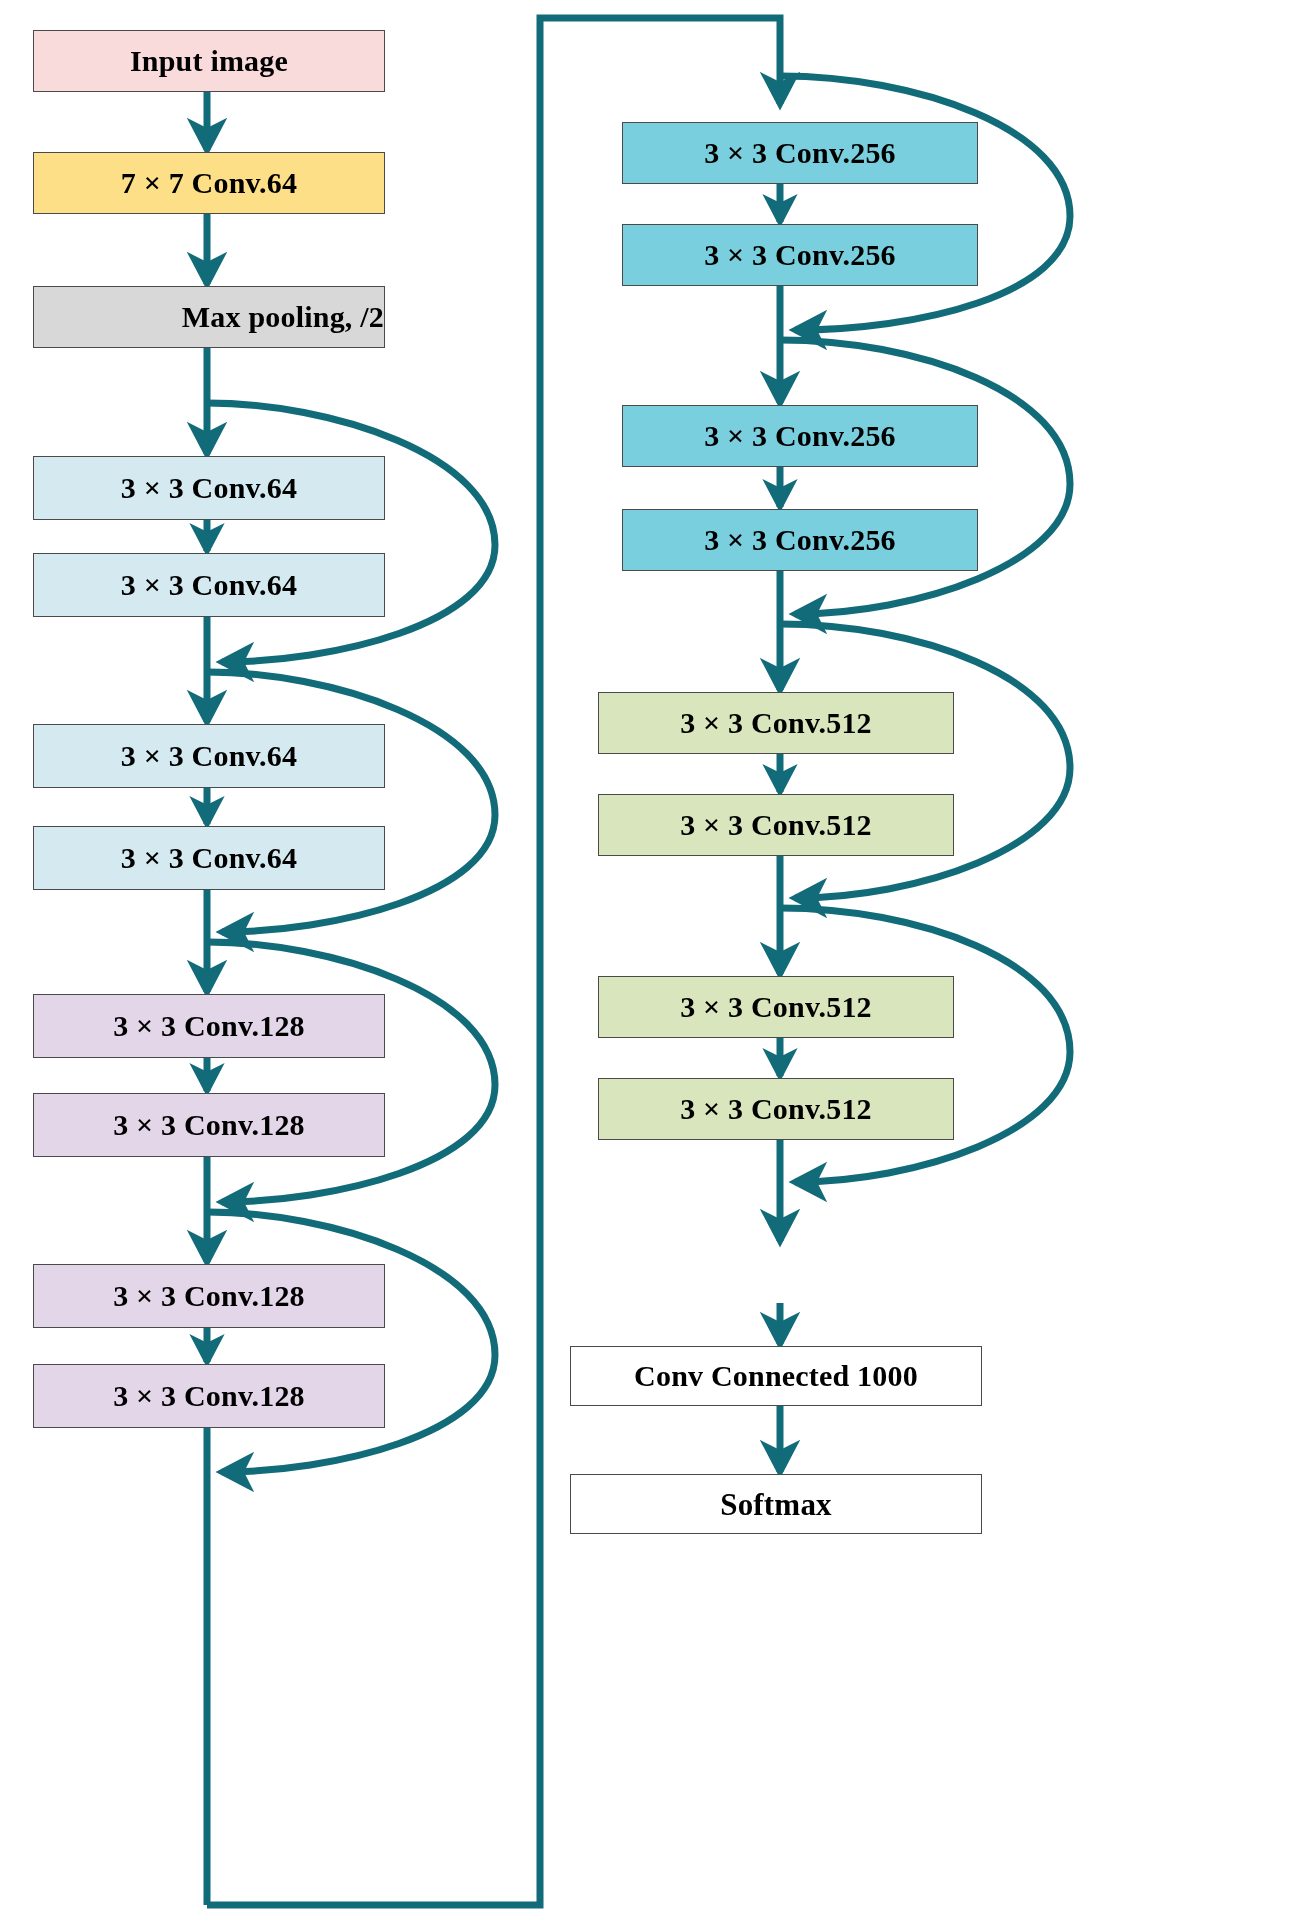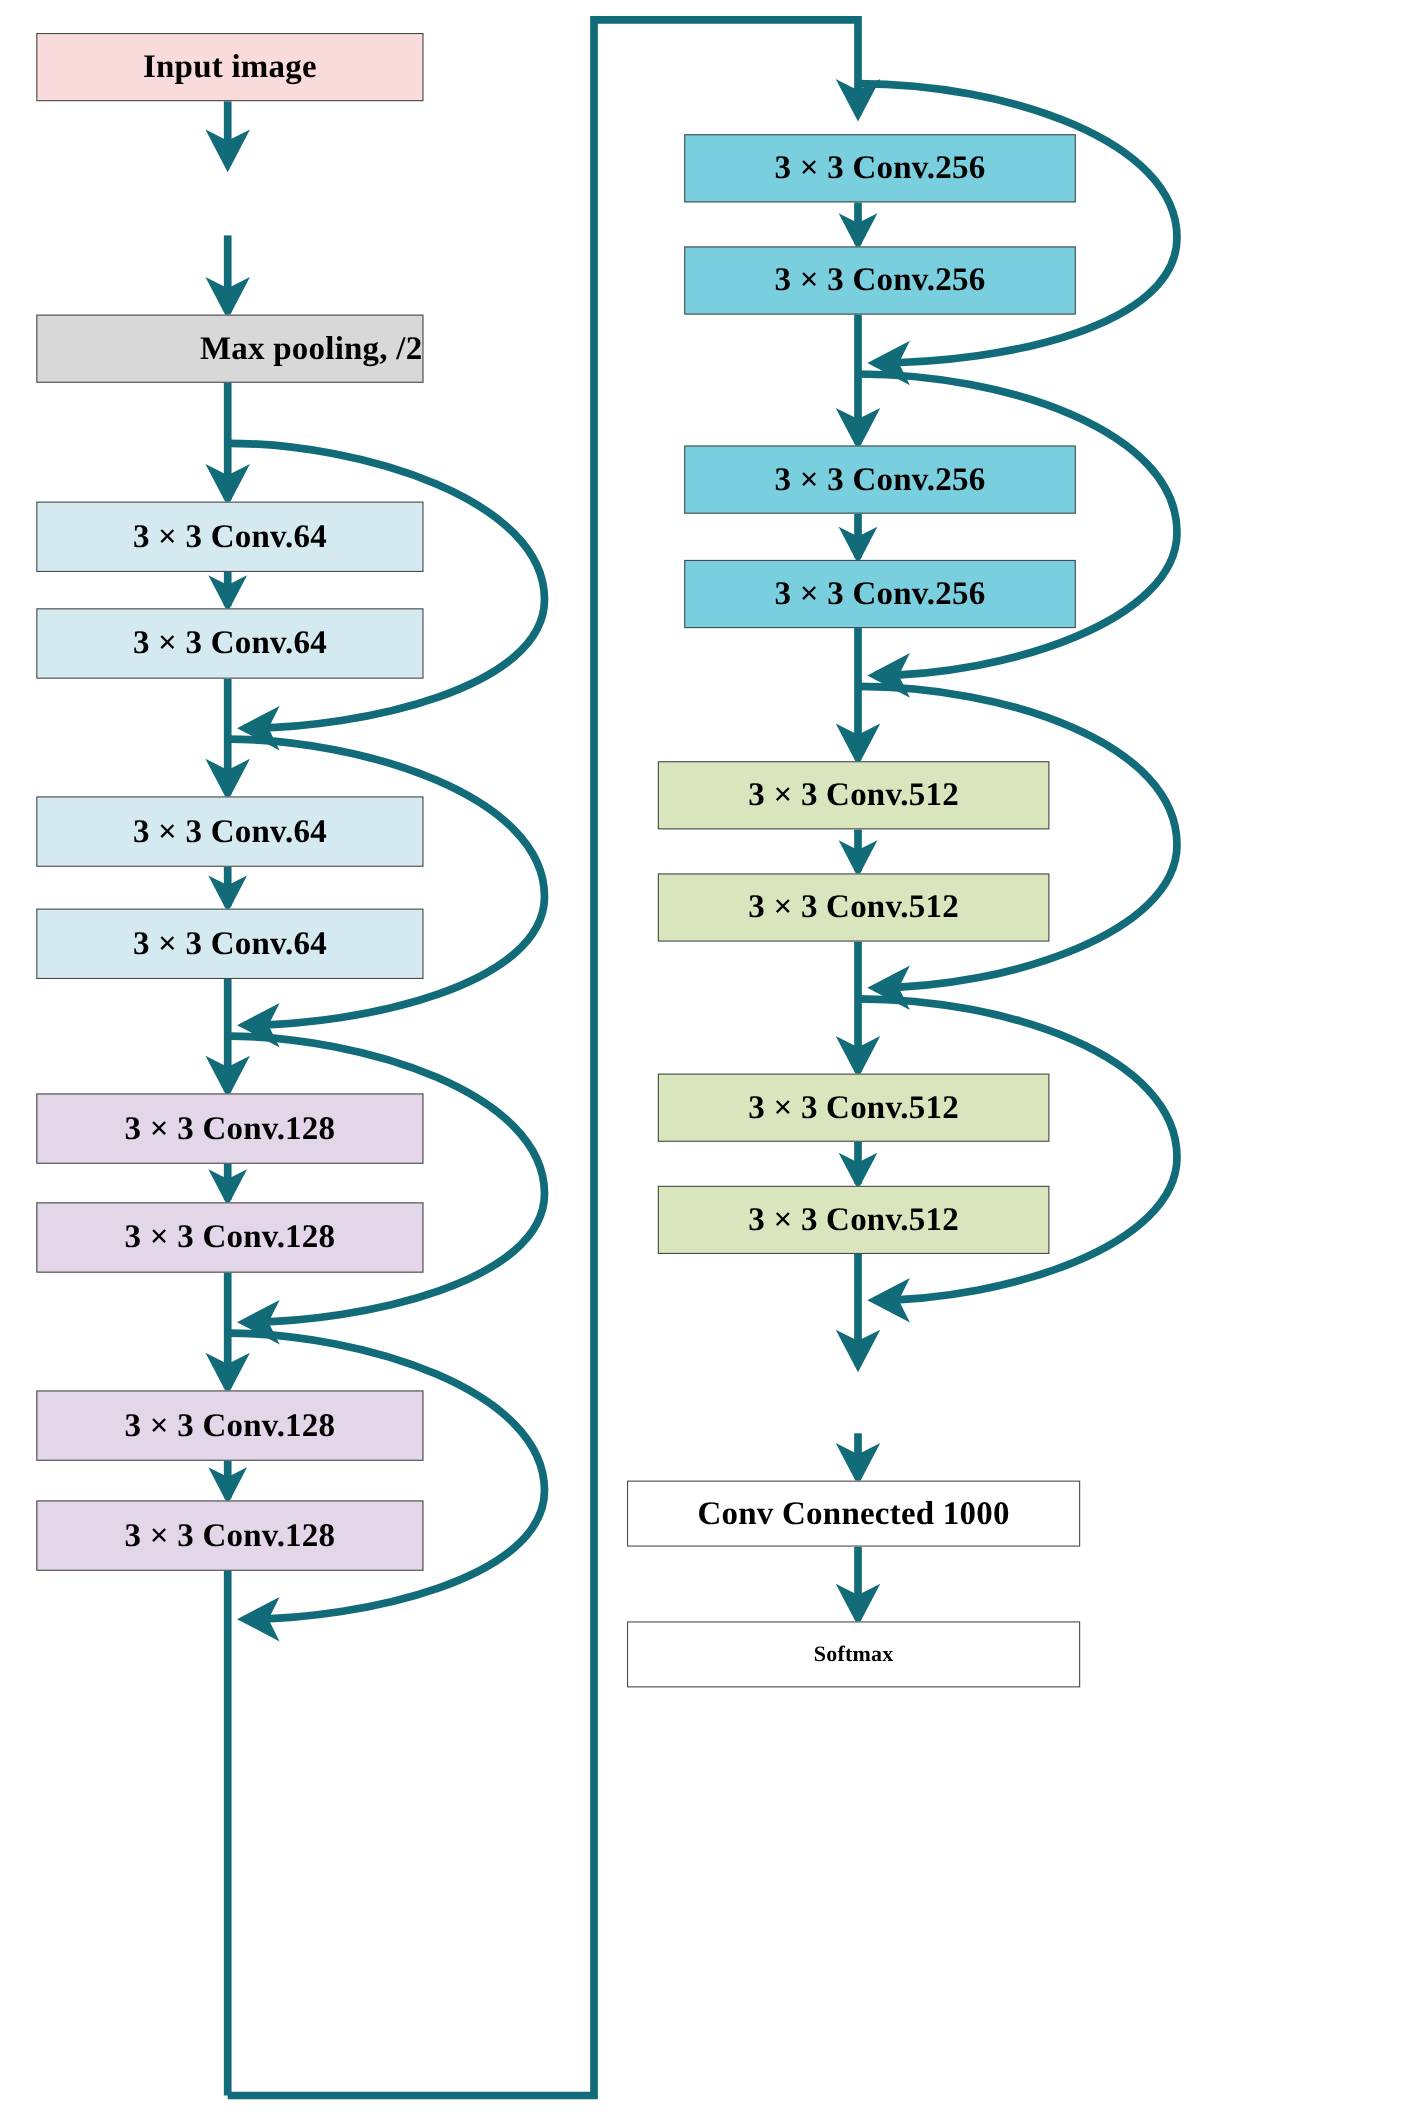--- a/index.html
+++ b/index.html
@@ -71,20 +71,23 @@
       <path d="M780 76 C 915 76, 1070 128, 1070 216 C 1070 296, 915 330, 795 330" marker-end="url(#ah)"></path>
       <path d="M780 340 C 915 340, 1070 392, 1070 484 C 1070 564, 915 614, 795 614" marker-end="url(#ah)"></path>
       <path d="M780 624 C 915 624, 1070 676, 1070 768 C 1070 848, 915 898, 795 898" marker-end="url(#ah)"></path>
       <path d="M780 908 C 915 908, 1070 960, 1070 1052 C 1070 1132, 915 1182, 795 1182" marker-end="url(#ah)"></path>
     </g>
   </svg>
 
   <div class="node f-pink" style="left: 33px; top: 30px; width: 352px; height: 62px; background: rgb(249, 219, 219); font-size: 30px;">
       <span>Input image</span>
     </div>
+  <div class="node f-yellow" style="left: 33px; top: 152px; width: 352px; height: 62px; background: rgb(252, 223, 135); font-size: 30px;">
+      <span>7 × 7 Conv.64</span>
+    </div>
   <div class="node f-gray" style="left: 33px; top: 286px; width: 352px; height: 62px; background: rgb(216, 216, 216); font-size: 30px;">
       <span>Max pooling, /2</span>
     </div>
   <div class="node f-lblue" style="left: 33px; top: 456px; width: 352px; height: 64px; background: rgb(212, 234, 240); font-size: 30px;">
       <span>3 × 3 Conv.64</span>
     </div>
   <div class="node f-lblue" style="left: 33px; top: 553px; width: 352px; height: 64px; background: rgb(212, 234, 240); font-size: 30px;">
       <span>3 × 3 Conv.64</span>
     </div>
   <div class="node f-lblue" style="left: 33px; top: 724px; width: 352px; height: 64px; background: rgb(212, 234, 240); font-size: 30px;">
@@ -126,17 +129,17 @@
     </div>
   <div class="node f-green" style="left: 598px; top: 976px; width: 356px; height: 62px; background: rgb(217, 229, 189); font-size: 30px;">
       <span>3 × 3 Conv.512</span>
     </div>
   <div class="node f-green" style="left: 598px; top: 1078px; width: 356px; height: 62px; background: rgb(217, 229, 189); font-size: 30px;">
       <span>3 × 3 Conv.512</span>
     </div>
   <div class="node f-white" style="left: 570px; top: 1346px; width: 412px; height: 60px; background: rgb(255, 255, 255); font-size: 30px;">
       <span>Conv Connected 1000</span>
     </div>
-  <div class="node f-white" style="left: 570px; top: 1474px; width: 412px; height: 60px; background: rgb(255, 255, 255); font-size: 20px;">
+  <div class="node f-white" style="left: 570px; top: 1474px; width: 412px; height: 60px; background: rgb(255, 255, 255); font-size: 31px;">
       <span>Softmax</span>
     </div>
 
 </div>
 
 </body></html>

